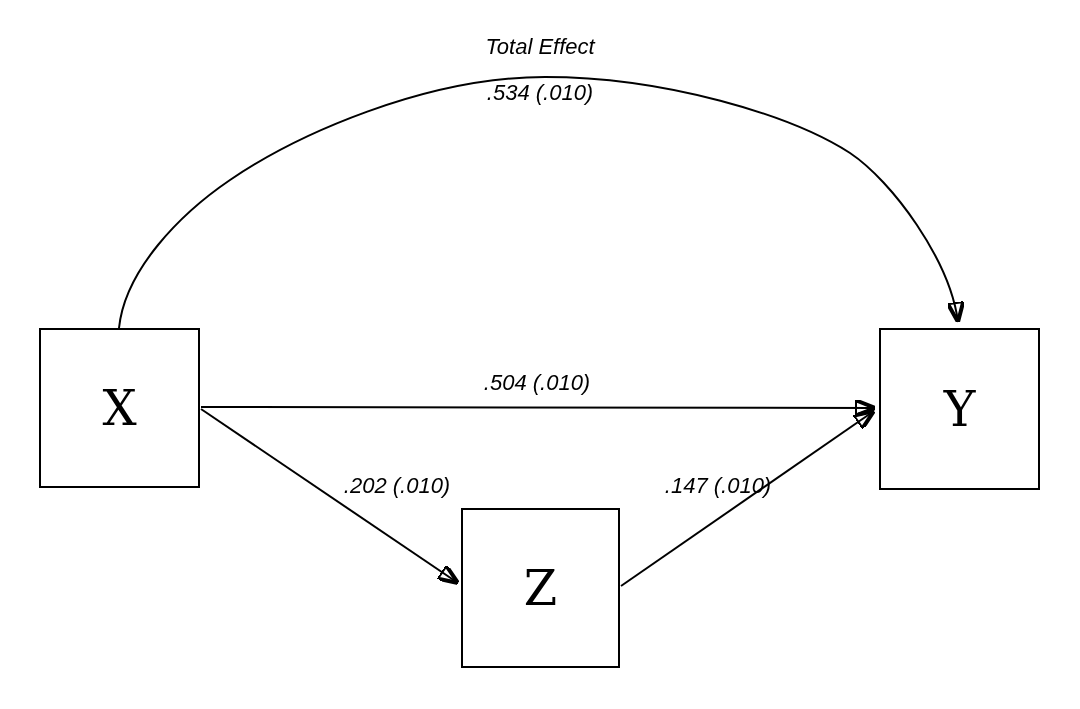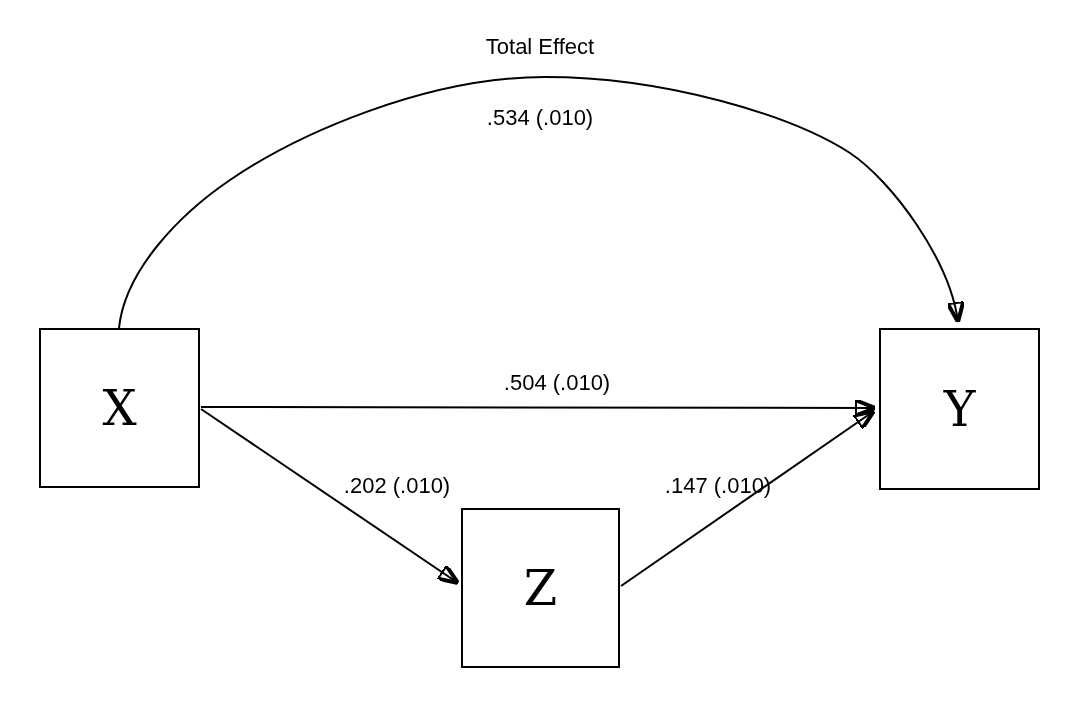--- a/index.html
+++ b/index.html
@@ -47,24 +47,25 @@
   .node-y { left: 879px; top: 328px; width: 161px; height: 162px; }
   .node-z { left: 461px; top: 508px; width: 159px; height: 160px; }
   .edge-label {
     position: absolute;
     z-index: 3;
     font-size: 22px;
     line-height: 26px;
     text-align: center;
     white-space: nowrap;
     transform: translateX(-50%);
+    font-style: italic;
   }
   .lbl-total-title { left: 540px; top: 34px; }
-  .lbl-total-value { left: 540px; top: 80px; margin-top: 25px; }
-  .lbl-direct      { left: 537px; top: 370px; margin-left: 20px; }
+  .lbl-total-value { left: 540px; top: 80px; }
+  .lbl-direct      { left: 537px; top: 370px; }
   .lbl-a-path      { left: 397px; top: 473px; text-align: center; }
   .lbl-b-path      { left: 718px; top: 473px; }
 </style>
 </head>
 <body>
 
 <div class="stage">
 
   <svg class="arrows-layer" width="1080" height="709" viewBox="0 0 1080 709" aria-hidden="true">
     <defs>

